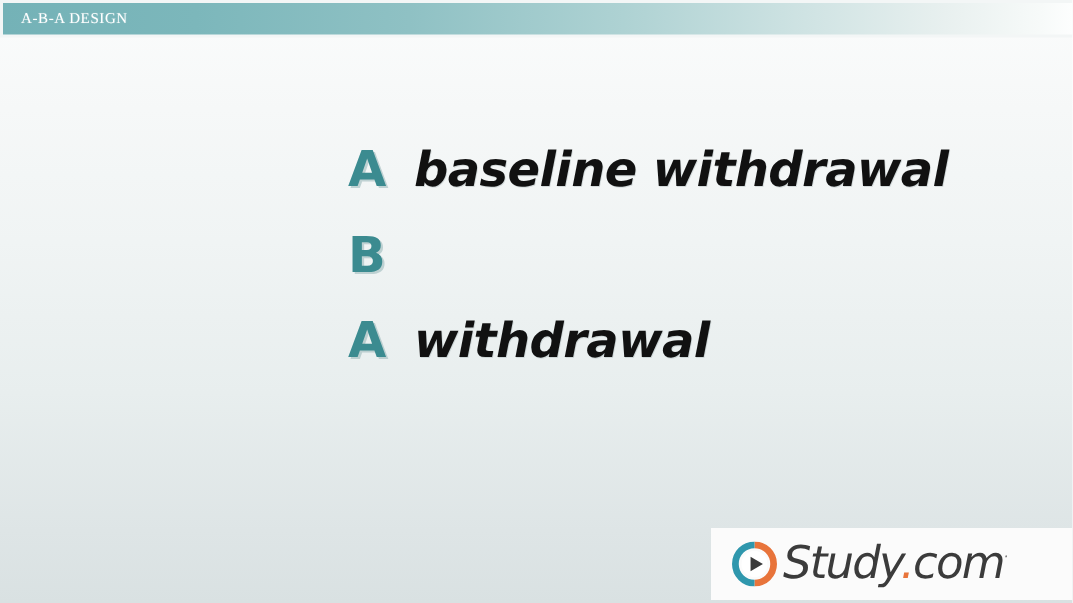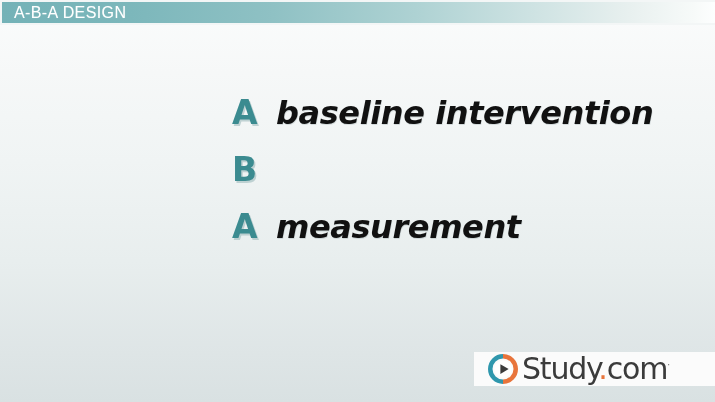--- a/index.html
+++ b/index.html
@@ -51,22 +51,22 @@
                 #e8f0ef 88%,
                 #f7faf9 97%,
                 #fdfefe 100%);
   }
   .titlebar-text {
     position: absolute;
     left: 12px;
     top: 50%;
     transform: translateY(-50%);
     color: #ffffff;
-    font-family: Liberation Sans, sans-serif;
-    font-size: 16px;
+    font-family: Liberation Serif, serif;
+    font-size: 10px;
     font-weight: 400;
     letter-spacing: 0.4px;
     line-height: 1;
     white-space: nowrap;
     text-shadow: 0 0 1px rgba(255,255,255,0.35);
   }
 
   
   .list {
     position: absolute;
@@ -101,26 +101,27 @@
     white-space: nowrap;
     text-shadow: 0.5px 0.5px 0 rgba(120,140,145,0.25);
   }
 
   
   .logo-box {
     position: absolute;
     left: 474px;
     top: 352px;
     width: 241px;
-    height: 34px;
+    height: 48px;
     background: #fbfbfb;
     display: flex;
     align-items: center;
     padding-left: 14px;
     box-sizing: border-box;
+    font-style: italic;
   }
   .logo-icon {
     width: 30px;
     height: 30px;
     flex: 0 0 30px;
     display: block;
     margin-right: 4px;
   }
   .logo-wordmark {
     font-family: "DejaVu Sans", sans-serif;
@@ -148,30 +149,30 @@
   <div class="titlebar-wrap">
     <div class="titlebar">
       <span class="titlebar-text">A-B-A DESIGN</span>
     </div>
   </div>
 
   <div class="list">
 
     <div class="row">
       <span class="row-letter">A</span>
-      <span class="row-text">baseline intervention</span>
+      <span class="row-text">baseline withdrawal</span>
     </div>
 
     <div class="row">
       <span class="row-letter">B</span>
     </div>
 
     <div class="row">
       <span class="row-letter">A</span>
-      <span class="row-text">measurement</span>
+      <span class="row-text">withdrawal</span>
     </div>
 
   </div>
 
   <div class="logo-box">
     <svg class="logo-icon" viewBox="0 0 40 40">
       <path d="M20 3 a17 17 0 0 1 0 34" fill="none" stroke="#e8743b" stroke-width="6"></path>
       <path d="M20 3 a17 17 0 0 0 0 34" fill="none" stroke="#2f97ad" stroke-width="6"></path>
       <circle cx="20" cy="20" r="11.5" fill="#ffffff"></circle>
       <polygon points="16.5,13.5 27.5,20 16.5,26.5" fill="#3b3b3b"></polygon>

